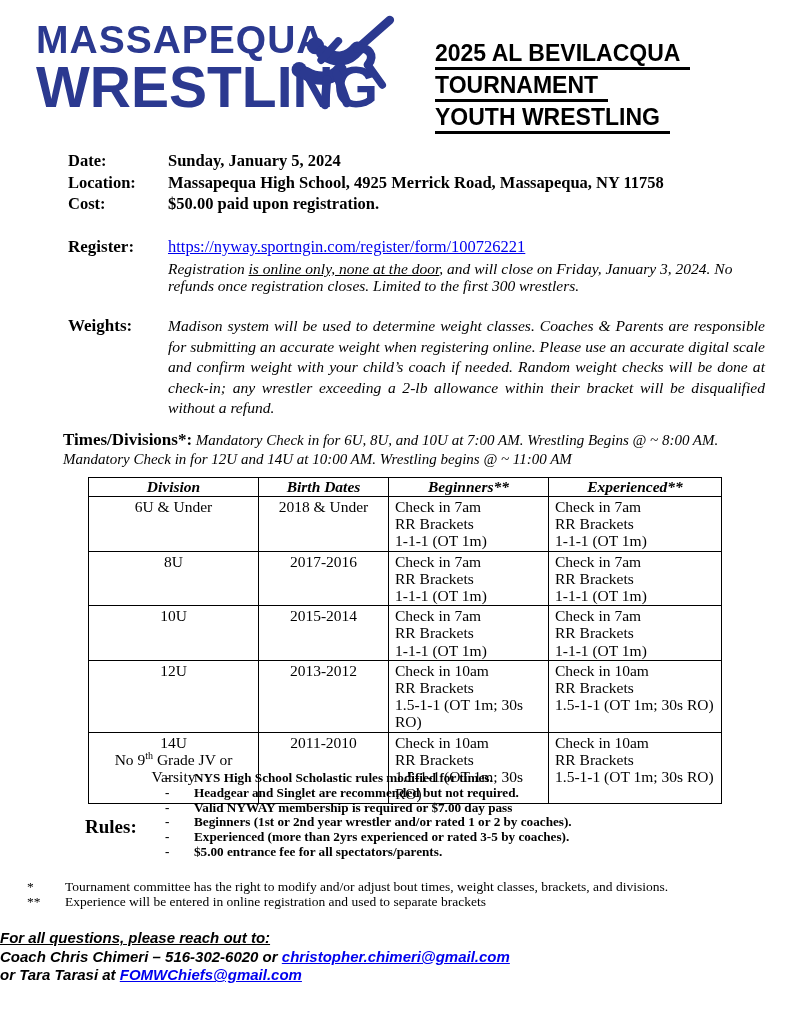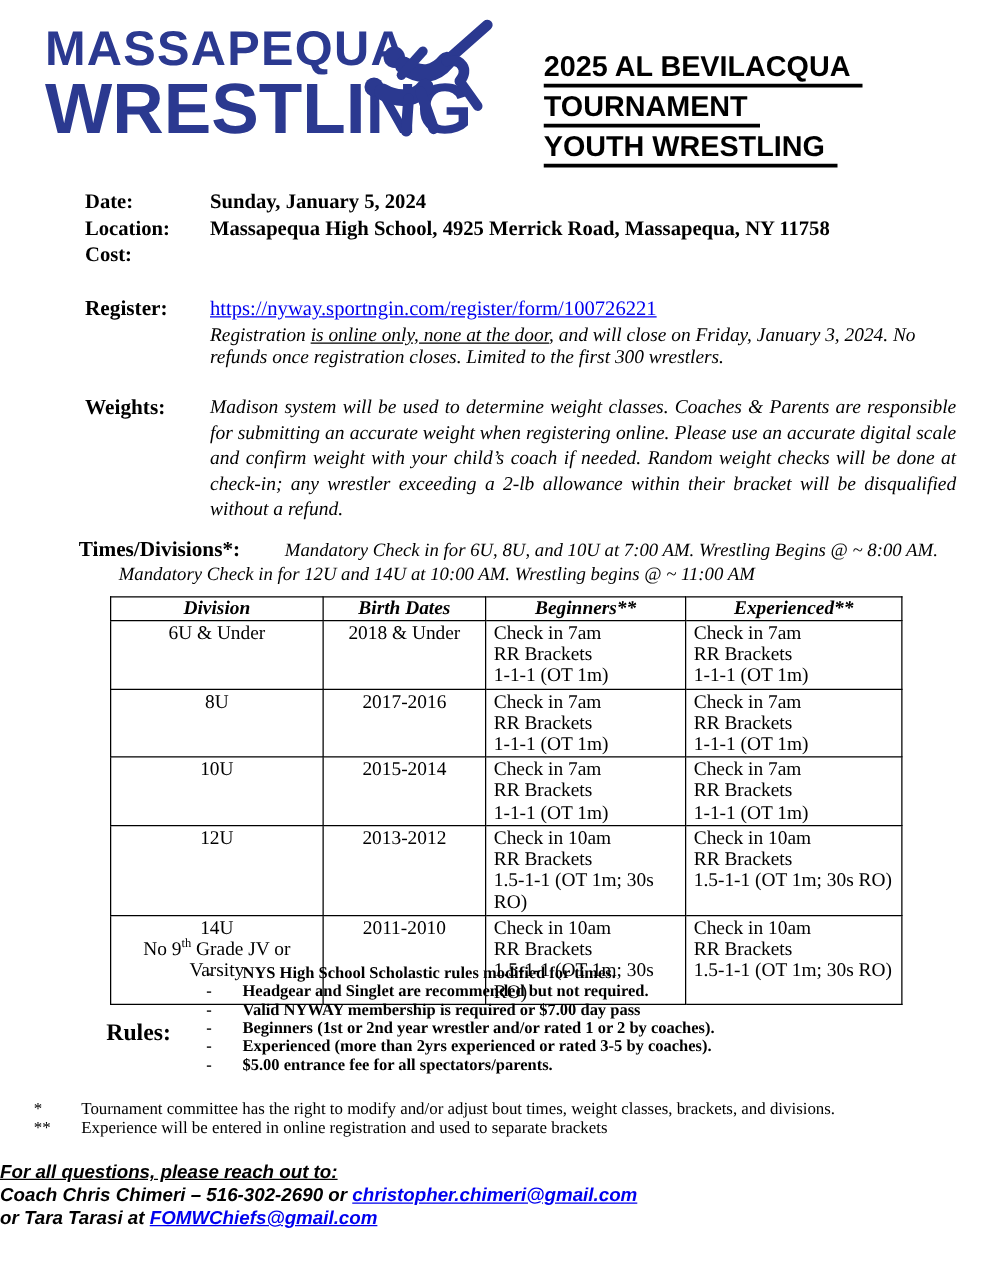--- a/index.html
+++ b/index.html
@@ -35,21 +35,21 @@
   .u{text-decoration:underline;}
 
   
   .weights{position:absolute;left:68px;top:316px;display:flex;}
   .weights-lbl{width:100px;flex:none;font-weight:700;font-size:17px;}
   .weights-text{width:597px;font-style:italic;font-size:15.6px;line-height:20.5px;text-align:justify;}
 
   
   .times{position:absolute;left:63px;top:430px;font-size:15px;}
   .times-lbl{font-weight:700;font-size:17px;}
-  .it{font-style:italic;margin-left:32px;}
+  .it{font-style:italic;}
   .times-line1{line-height:19px;}
   .times-line2{line-height:19px;}
 
   
   .divisions-table{position:absolute;left:88px;top:477px;border-collapse:collapse;table-layout:fixed;}
   .divisions-table th,.divisions-table td{border:1px solid #000;}
   .divisions-table th{font-weight:700;font-style:italic;font-size:15.5px;height:18px;
                       text-align:center;padding:0 4px;}
   .divisions-table td{font-size:15.5px;vertical-align:top;padding:1px 6px;line-height:17.2px;height:50px;}
   td.center{text-align:center;}
@@ -110,20 +110,21 @@
     <div class="info-row">
       <span class="lblcol">Date:</span>
       <span>Sunday, January 5, 2024</span>
     </div>
     <div class="info-row">
       <span class="lblcol">Location:</span>
       <span>Massapequa High School, 4925 Merrick Road, Massapequa, NY 11758</span>
     </div>
     <div class="info-row">
       <span class="lblcol">Cost:</span>
+      <span>$50.00 paid upon registration.</span>
     </div>
   </div>
 
   <div class="register">
     <span class="reg-lbl">Register:</span>
     <div>
       <a class="reg-link">https://nyway.sportngin.com/register/form/100726221</a>
       <div class="reg-note">
         <span>Registration </span><span class="u">is online only, none at the door</span><span>, and will close on Friday, January 3, 2024. No refunds once registration closes. Limited to the first 300 wrestlers.</span>
       </div>
@@ -252,20 +253,20 @@
     </div>
     <div class="footnote">
       <span class="fn-marker">**</span>
       <span>Experience will be entered in online registration and used to separate brackets</span>
     </div>
   </div>
 
   <div class="contact">
     <div class="contact-heading">For all questions, please reach out to:</div>
     <div>
-      <span>Coach Chris Chimeri – 516-302-2690 or </span><a class="email">christopher.chimeri@gmail.com</a>
+      <span>Coach Chris Chimeri – 516-302-6020 or </span><a class="email">christopher.chimeri@gmail.com</a>
     </div>
     <div>
       <span>or Tara Tarasi at </span><a class="email">FOMWChiefs@gmail.com</a>
     </div>
   </div>
 
 </div>
 
 </body></html>

